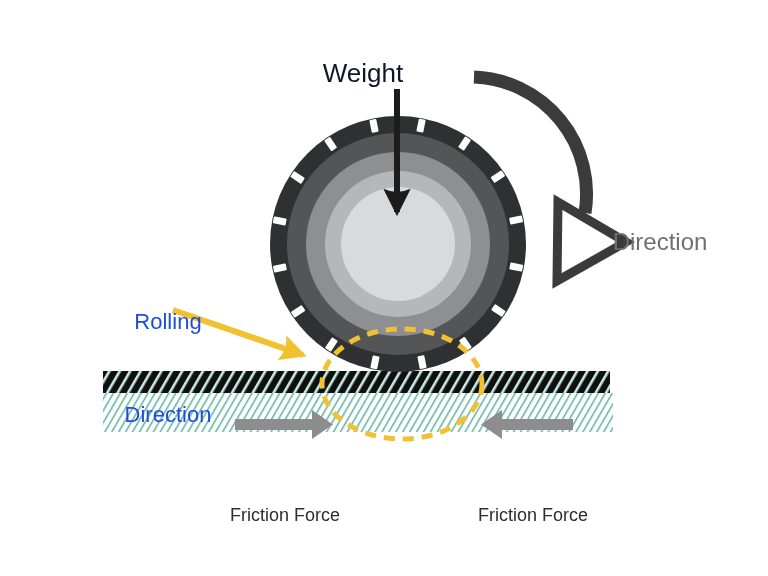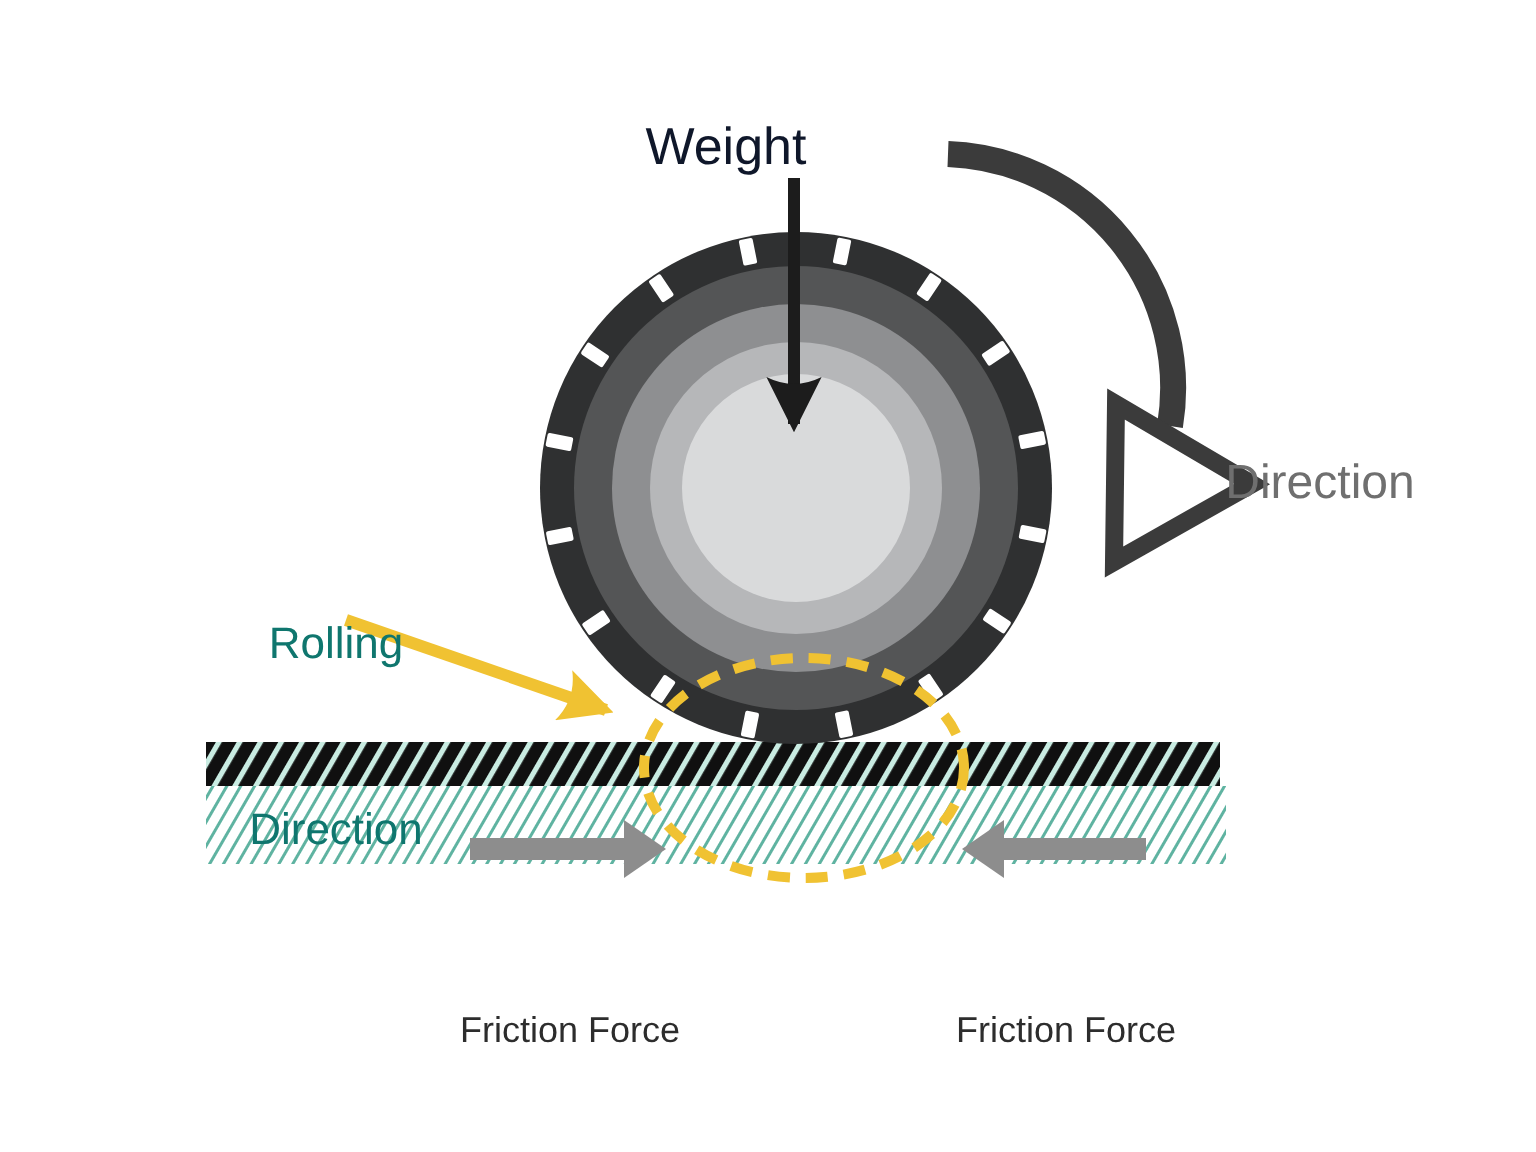--- a/index.html
+++ b/index.html
@@ -5,21 +5,21 @@
   html,body{margin:0;padding:0;background:#fff;}
   #stage{
     position:relative;width:768px;height:576px;background:#ffffff;overflow:hidden;
     font-family:"Liberation Sans", sans-serif;
   }
   #diagram-svg{position:absolute;left:0;top:0;}
   .lbl{position:absolute;text-align:center;white-space:pre;}
   .lbl div{pointer-events:none;}
   #weight-label{left:318px;top:58px;width:90px;font-size:26px;color:#0f172a;text-align:center;}
   #direction-label{left:602px;top:159px;width:116px;font-size:24px;line-height:33px;color:#6f6f6f;}
-  #rolling-label{left:96px;top:244px;width:144px;font-size:22px;line-height:31px;color:#0f766e;text-align:center;}
+  #rolling-label{left:96px;top:244px;width:144px;font-size:22px;line-height:31px;color:#1d4ed8;text-align:center;}
   #friction-accel-label{left:203px;top:448px;width:164px;font-size:18px;line-height:27px;color:#2d2d2d;}
   #friction-brake-label{left:451px;top:448px;width:164px;font-size:18px;line-height:27px;color:#2d2d2d;}
 </style>
 </head>
 <body>
 
 <div id="stage">
 
   <svg id="diagram-svg" width="768" height="576" viewBox="0 0 768 576">
     <defs>

